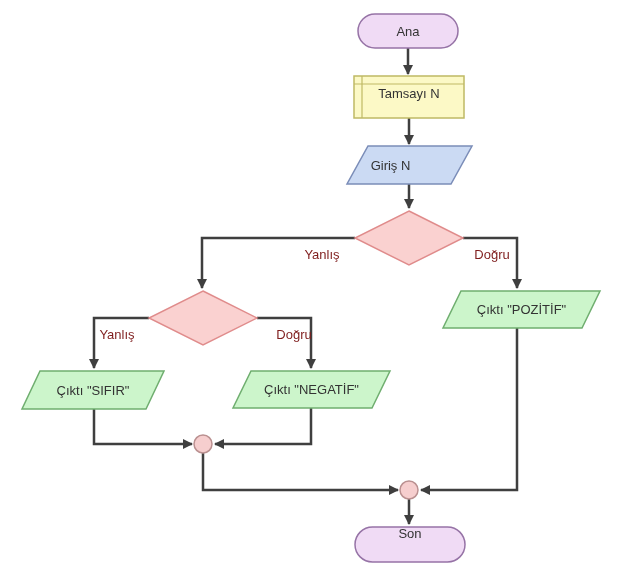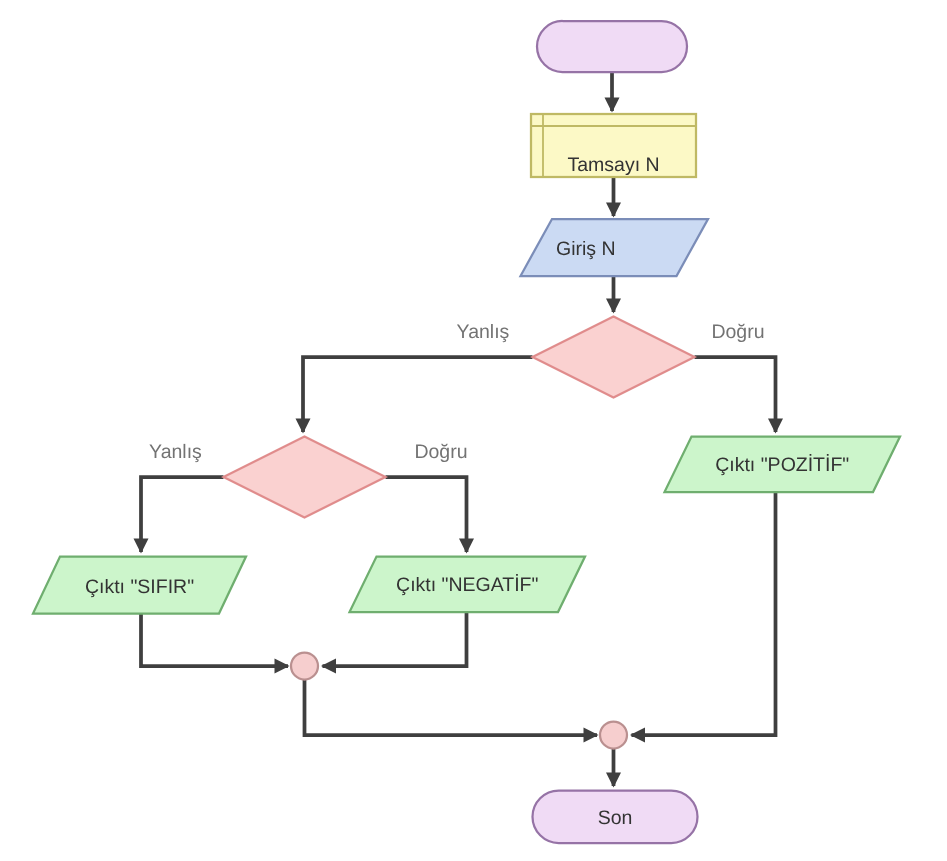--- a/index.html
+++ b/index.html
@@ -15,21 +15,21 @@
   .label {
     position: absolute;
     display: flex;
     align-items: center;
     justify-content: center;
     font-size: 13px;
     color: #333333;
     white-space: nowrap;
     pointer-events: none;
   }
-  .branch-label { font-size: 13px; color: #737373; }
+  .branch-label { font-size: 13px; color: #7f1d1d; margin-top: 34px; }
 </style>
 </head>
 <body>
 
 <div id="canvas">
 
   <svg id="diagram-svg" width="631" height="574" viewBox="0 0 631 574">
     <defs>
       <marker id="arrow" markerUnits="userSpaceOnUse" markerWidth="12" markerHeight="12" refX="10" refY="6" orient="auto">
         <path d="M1,1 L11,6 L1,11 Z" fill="#3F3F3F"></path>
@@ -68,25 +68,26 @@
     <polygon points="251,371 390,371 372,408 233,408" stroke-width="1.5" fill="#CCF5CB" stroke="#6FAE6F"></polygon>
 
     <polygon points="40,371 164,371 146,409 22,409" stroke-width="1.5" fill="#CCF5CB" stroke="#6FAE6F"></polygon>
 
     <circle cx="203" cy="444" r="9" stroke-width="1.5" fill="#F6CECE" stroke="#BA9090"></circle>
     <circle cx="409" cy="490" r="9" stroke-width="1.5" fill="#F6CECE" stroke="#BA9090"></circle>
 
     <rect x="355" y="527" width="110" height="35" rx="17.5" stroke-width="1.5" fill="#F0DBF5" stroke="#9673A6"></rect>
   </svg>
 
-  <div class="label" style="left:354px; top:88px;  width:110px; height:42px;border-radius:15px;">Tamsayı N</div>
+  <div class="label" style="left:358px; top:14px;  width:100px; height:34px;">Ana</div>
+  <div class="label" style="left:354px; top:72px;  width:110px; height:42px;border-radius:15px;">Tamsayı N</div>
   <div class="label" style="left:328px; top:146px; width:125px; height:38px;">Giriş N</div>
   <div class="label" style="left:443px; top:291px; width:157px; height:37px;">Çıktı "POZİTİF"</div>
   <div class="label" style="left:233px; top:371px; width:157px; height:37px;">Çıktı "NEGATİF"</div>
   <div class="label" style="left:22px;  top:371px; width:142px; height:38px;">Çıktı "SIFIR"</div>
-  <div class="label" style="left:355px; top:527px; width:110px; height:35px;">Son</div>
+  <div class="label" style="left:355px; top:516px; width:110px; height:35px;">Son</div>
 
   <div class="label branch-label" style="left:297px; top:212px; width:50px; height:16px;">Yanlış</div>
   <div class="label branch-label" style="left:467px; top:212px; width:50px; height:16px;">Doğru</div>
   <div class="label branch-label" style="left:92px;  top:292px; width:50px; height:16px;">Yanlış</div>
   <div class="label branch-label" style="left:269px; top:292px; width:50px; height:16px;">Doğru</div>
 
 </div>
 
 </body></html>

